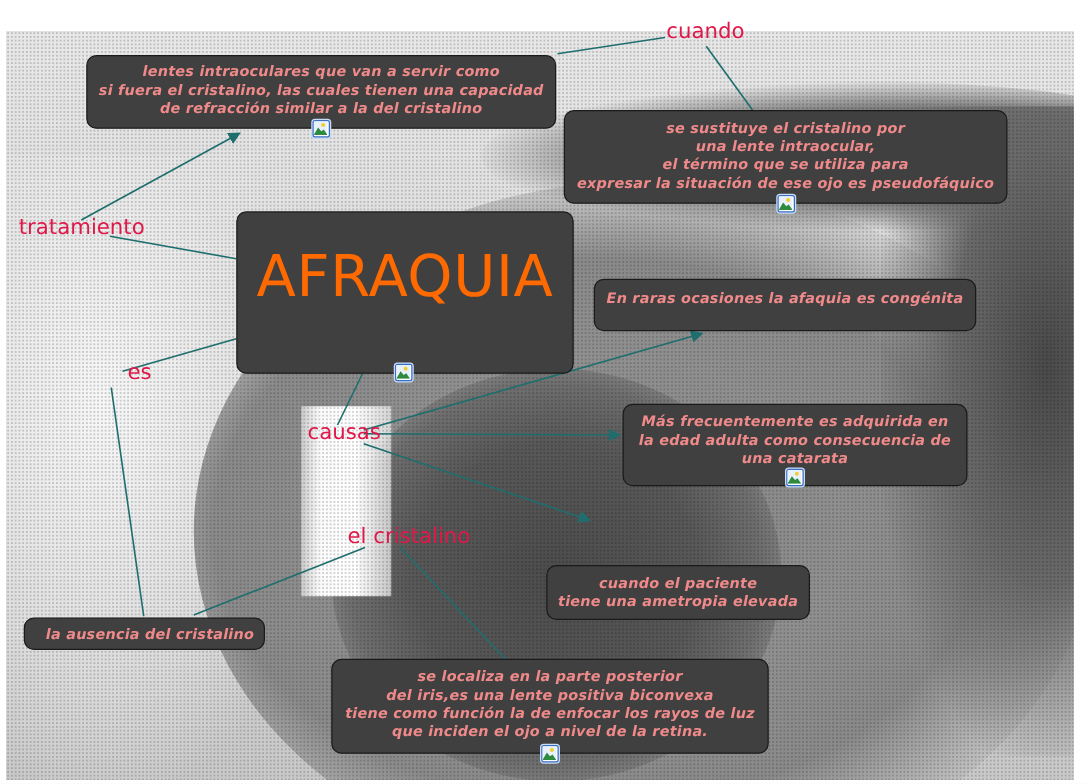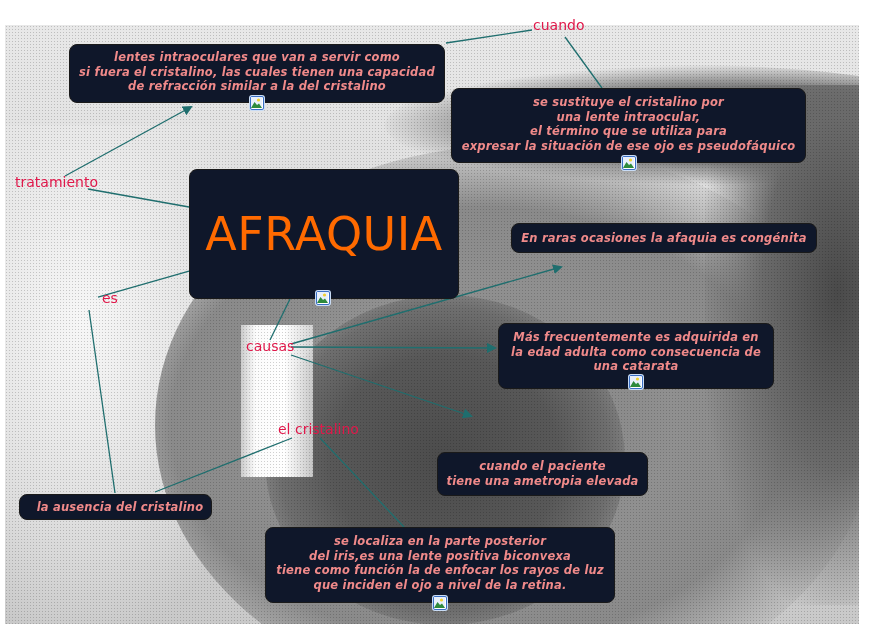--- a/index.html
+++ b/index.html
@@ -23,29 +23,29 @@
              background: radial-gradient(ellipse at 50% 50%, #4c4c4c 0%, #585858 45%, #6e6e6e 65%, rgba(120,120,120,0) 78%); }
     .glint { left: 236px; top: 300px; width: 72px; height: 152px;
              background: linear-gradient(90deg, rgba(245,245,245,0.6) 0%, #fbfbfb 20%, #ffffff 60%, rgba(240,240,240,0.7) 100%); }
     .whiteleft { left: 0; top: 100px; width: 260px; height: 499px;
                  background: radial-gradient(ellipse at 30% 40%, rgba(250,250,250,0.9) 0%, rgba(235,235,235,0.5) 50%, rgba(220,220,220,0) 75%); }
     .dither { left: 0; top: 0; width: 854px; height: 599px; opacity: 0.18;
               background-image: radial-gradient(#000 0.6px, transparent 0.7px);
               background-size: 3px 3px; }
 
     
-    .concept { position: absolute; background: #0f172a; border: 1.5px solid #1a1a1a;
+    .concept { position: absolute; background: #404040; border: 1.5px solid #1a1a1a;
                border-radius: 8px; box-sizing: border-box; text-align: center; }
     .concept .txt { color: #f08a8a; font-style: italic; font-weight: bold; font-size: 11.5px;
                     line-height: 14.5px; white-space: pre-line; letter-spacing: 0.2px; }
     .concept.main .txt { color: #ff6a00; font-style: normal; font-weight: normal; font-size: 46px;
                          line-height: 50px; letter-spacing: 0.5px; }
 
     
-    .link { position: absolute; color: #e0184a; font-size: 14px; line-height: 13px; white-space: nowrap; }
+    .link { position: absolute; color: #e0184a; font-size: 17px; line-height: 13px; white-space: nowrap; }
 
     
     .img-icon { position: absolute; width: 14px; height: 14px; box-sizing: border-box;
                 border: 1.5px solid #3a6fc4; border-radius: 2px; background: #ffffff;
                 box-shadow: 0 0 0 1px #c9dcf5; }
     .img-icon svg { display: block; width: 11px; height: 11px; }
 
     svg.lines { position: absolute; left: 0; top: 0; width: 873px; height: 627px; }
   </style>
 </head>
@@ -117,32 +117,32 @@
 expresar la situación de ese ojo es pseudofáquico</div>
   </div>
   <div class="img-icon" style="left:622px; top:156px;">
     <svg viewBox="0 0 11 11">
         <rect x="0" y="0" width="11" height="11" fill="#e8f0fb"></rect>
         <circle cx="7.5" cy="3" r="1.6" fill="#f0d030"></circle>
         <path d="M0,11 L3.5,5 L6,8 L8,6.5 L11,11 Z" fill="#2e8a3c"></path>
       </svg>
   </div>
 
-  <div class="concept main" style="left:189px; top:169px; width:270px; height:130px; padding-top:39px;">
+  <div class="concept main" style="left:189px; top:169px; width:270px; height:130px; padding-top:26px;">
     <div class="txt">AFRAQUIA</div>
   </div>
   <div class="img-icon" style="left:316px; top:291px;">
     <svg viewBox="0 0 11 11">
         <rect x="0" y="0" width="11" height="11" fill="#e8f0fb"></rect>
         <circle cx="7.5" cy="3" r="1.6" fill="#f0d030"></circle>
         <path d="M0,11 L3.5,5 L6,8 L8,6.5 L11,11 Z" fill="#2e8a3c"></path>
       </svg>
   </div>
 
-  <div class="concept" style="left:511px; top:223px; width:306px; height:30px; padding-top:7px;">
+  <div class="concept" style="left:475px; top:223px; width:306px; height:42px; padding-top:7px;">
     <div class="txt">En raras ocasiones la afaquia es congénita</div>
   </div>
 
   <div class="concept" style="left:498px; top:323px; width:276px; height:66px; padding-top:6px;">
     <div class="txt">Más frecuentemente es adquirida en
 la edad adulta como consecuencia de
 una catarata</div>
   </div>
   <div class="img-icon" style="left:629px; top:375px;">
     <svg viewBox="0 0 11 11">

